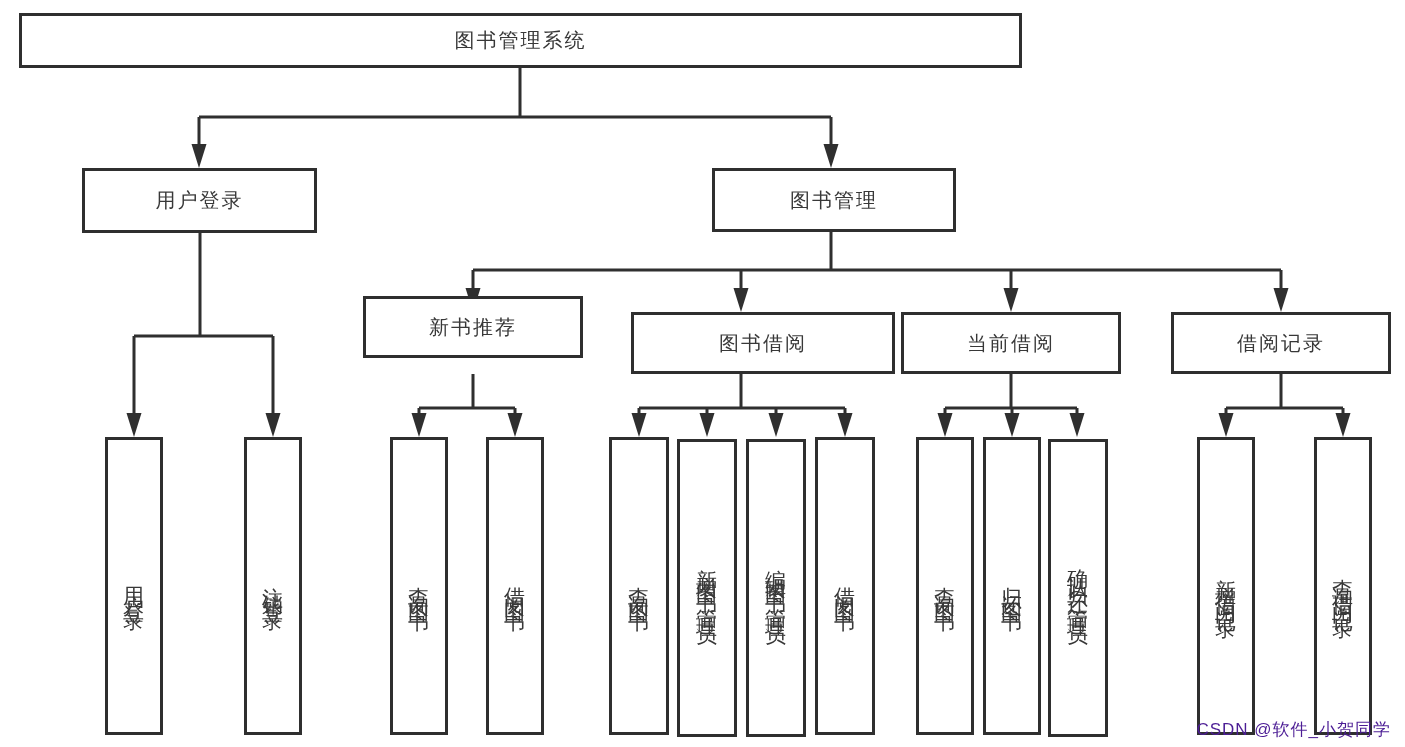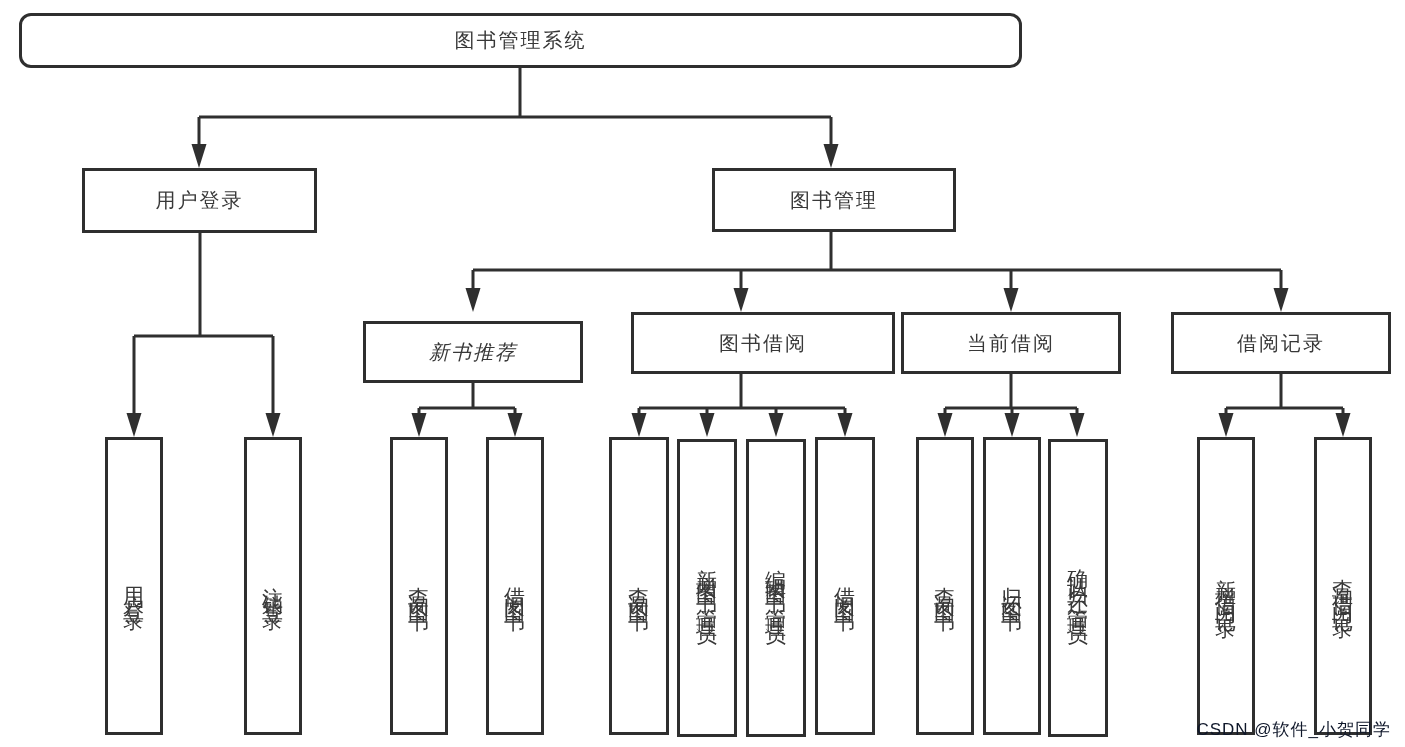--- a/index.html
+++ b/index.html
@@ -40,21 +40,21 @@
     font-size: 21px;
     letter-spacing: 8px;
     color: #383838;
     line-height: 1;
   }
   .watermark {
     position: absolute;
     right: 14px;
     bottom: 6px;
     font-size: 17px;
-    color: #0f172a;
+    color: #4c1d95;
     letter-spacing: 1px;
     z-index: 3;
     white-space: nowrap;
   }
 </style>
 </head>
 <body>
 
 <div class="canvas">
 
@@ -94,32 +94,32 @@
       <polygon points="768.5,413 783.5,413 776,437"></polygon>
       <polygon points="837.5,413 852.5,413 845,437"></polygon>
       <polygon points="937.5,413 952.5,413 945,437"></polygon>
       <polygon points="1004.5,413 1019.5,413 1012,437"></polygon>
       <polygon points="1069.5,413 1084.5,413 1077,437"></polygon>
       <polygon points="1218.5,413 1233.5,413 1226,437"></polygon>
       <polygon points="1335.5,413 1350.5,413 1343,437"></polygon>
     </g>
   </svg>
 
-  <div class="node" style="left:19px; top:13px; width:1003px; height:55px;border-radius:12px;">
+  <div class="node" style="left:19px; top:13px; width:1003px; height:55px;">
     <span class="hlabel">图书管理系统</span>
   </div>
 
   <div class="node" style="left:82px; top:168px; width:235px; height:65px;">
     <span class="hlabel">用户登录</span>
   </div>
   <div class="node" style="left:712px; top:168px; width:244px; height:64px;">
     <span class="hlabel">图书管理</span>
   </div>
 
-  <div class="node" style="left:363px; top:321px; width:220px; height:62px;font-style:italic;">
+  <div class="node" style="left:363px; top:296px; width:220px; height:62px;">
     <span class="hlabel">新书推荐</span>
   </div>
   <div class="node" style="left:631px; top:312px; width:264px; height:62px;">
     <span class="hlabel">图书借阅</span>
   </div>
   <div class="node" style="left:901px; top:312px; width:220px; height:62px;">
     <span class="hlabel">当前借阅</span>
   </div>
   <div class="node" style="left:1171px; top:312px; width:220px; height:62px;">
     <span class="hlabel">借阅记录</span>

